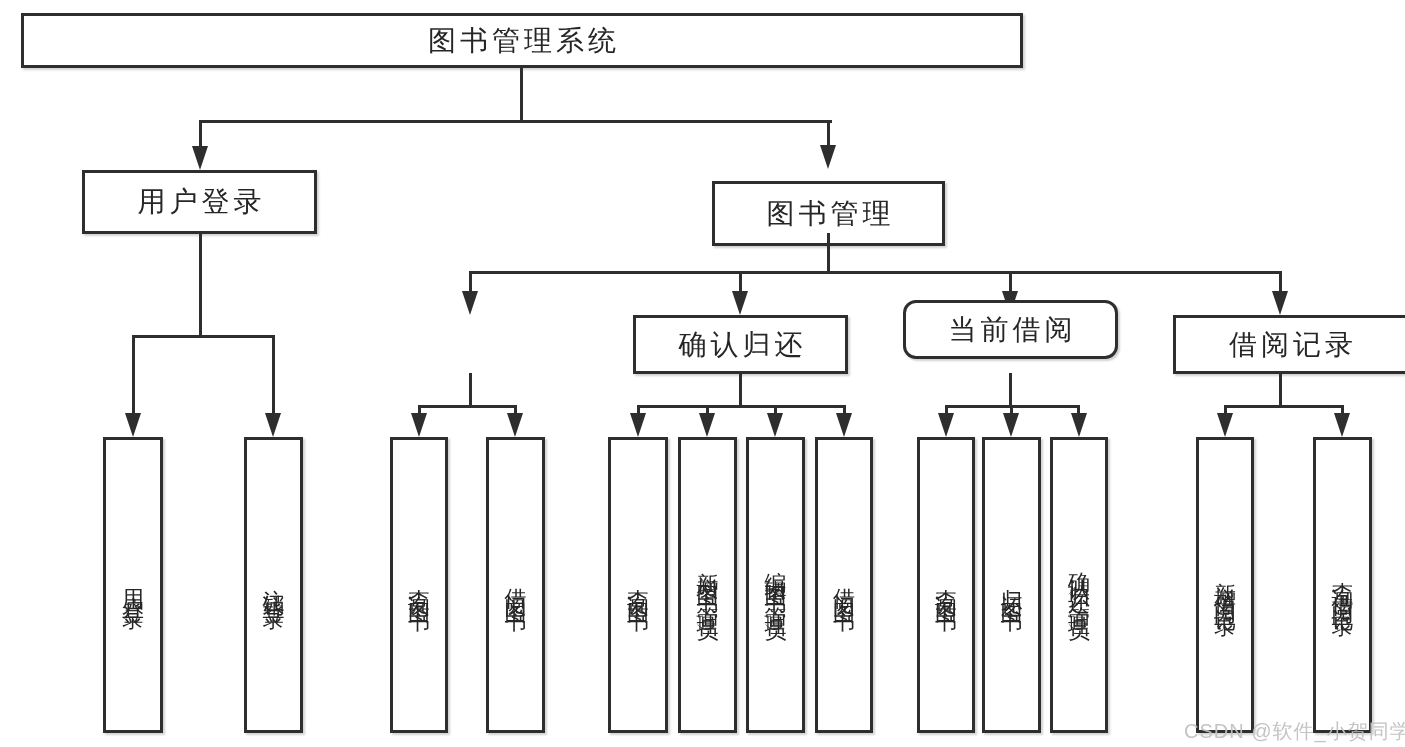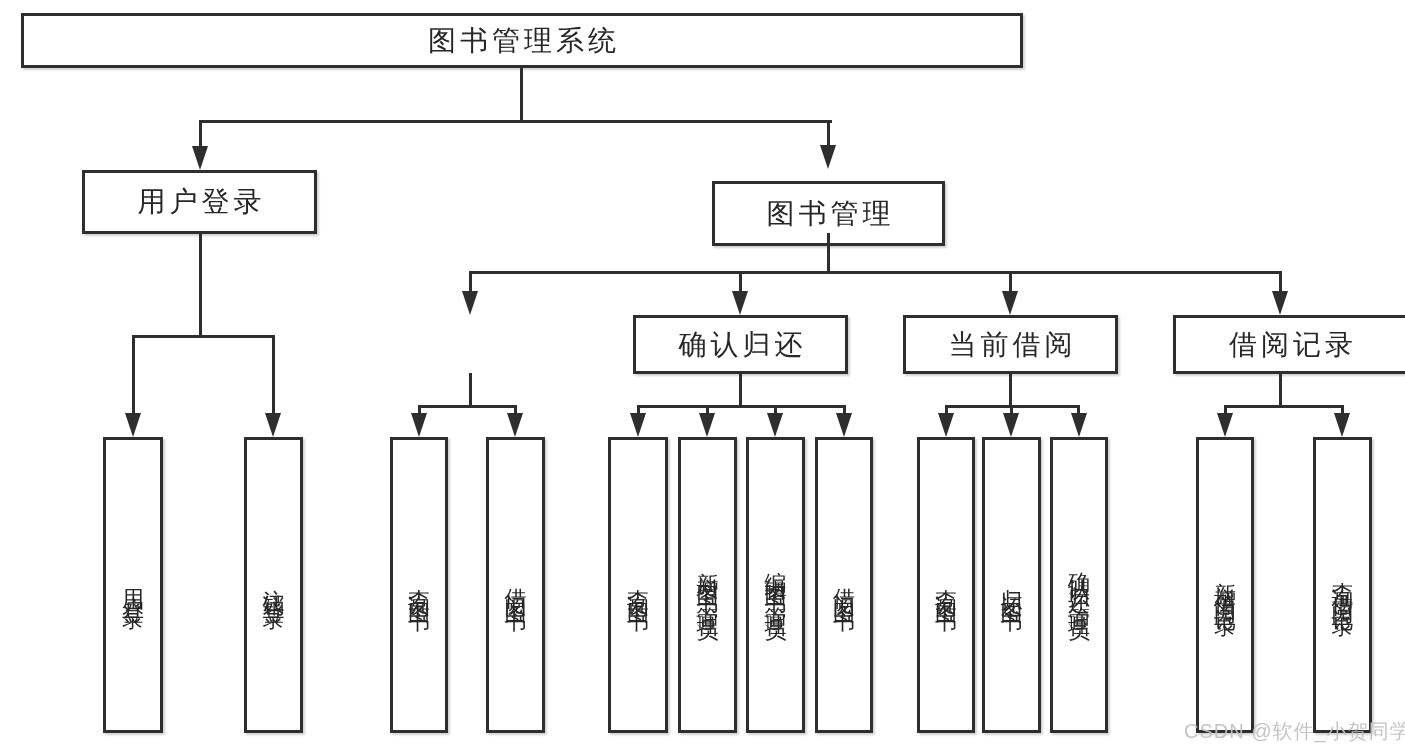--- a/index.html
+++ b/index.html
@@ -95,21 +95,21 @@
   <div class="line" style="left:469px; top:271px; width:3px; height:24px;"></div>
   <div class="line" style="left:739px; top:271px; width:3px; height:24px;"></div>
   <div class="line" style="left:1009px; top:271px; width:3px; height:24px;"></div>
   <div class="line" style="left:1279px; top:271px; width:3px; height:24px;"></div>
   <div class="arrow" style="left:462px; top:291px;"></div>
   <div class="arrow" style="left:732px; top:291px;"></div>
   <div class="arrow" style="left:1002px; top:291px;"></div>
   <div class="arrow" style="left:1272px; top:291px;"></div>
 
   <div class="box" style="left:633px; top:315px; width:215px; height:59px;">确认归还</div>
-  <div class="box" style="left:903px; top:315px; width:215px; height:59px;">当前借阅</div>
+  <div class="box" style="left:903px; top:300px; width:215px; height:59px;border-radius:13px;">当前借阅</div>
   <div class="box" style="left:1173px; top:315px; width:236px; height:59px;">借阅记录</div>
 
   <div class="line" style="left:469px; top:373px; width:3px; height:34px;"></div>
   <div class="line" style="left:418px; top:405px; width:99px; height:3px;"></div>
   <div class="line" style="left:418px; top:405px; width:3px; height:12px;"></div>
   <div class="line" style="left:514px; top:405px; width:3px; height:12px;"></div>
   <div class="arrow" style="left:411px; top:413px;"></div>
   <div class="arrow" style="left:507px; top:413px;"></div>
 
   <div class="line" style="left:739px; top:373px; width:3px; height:34px;"></div>

